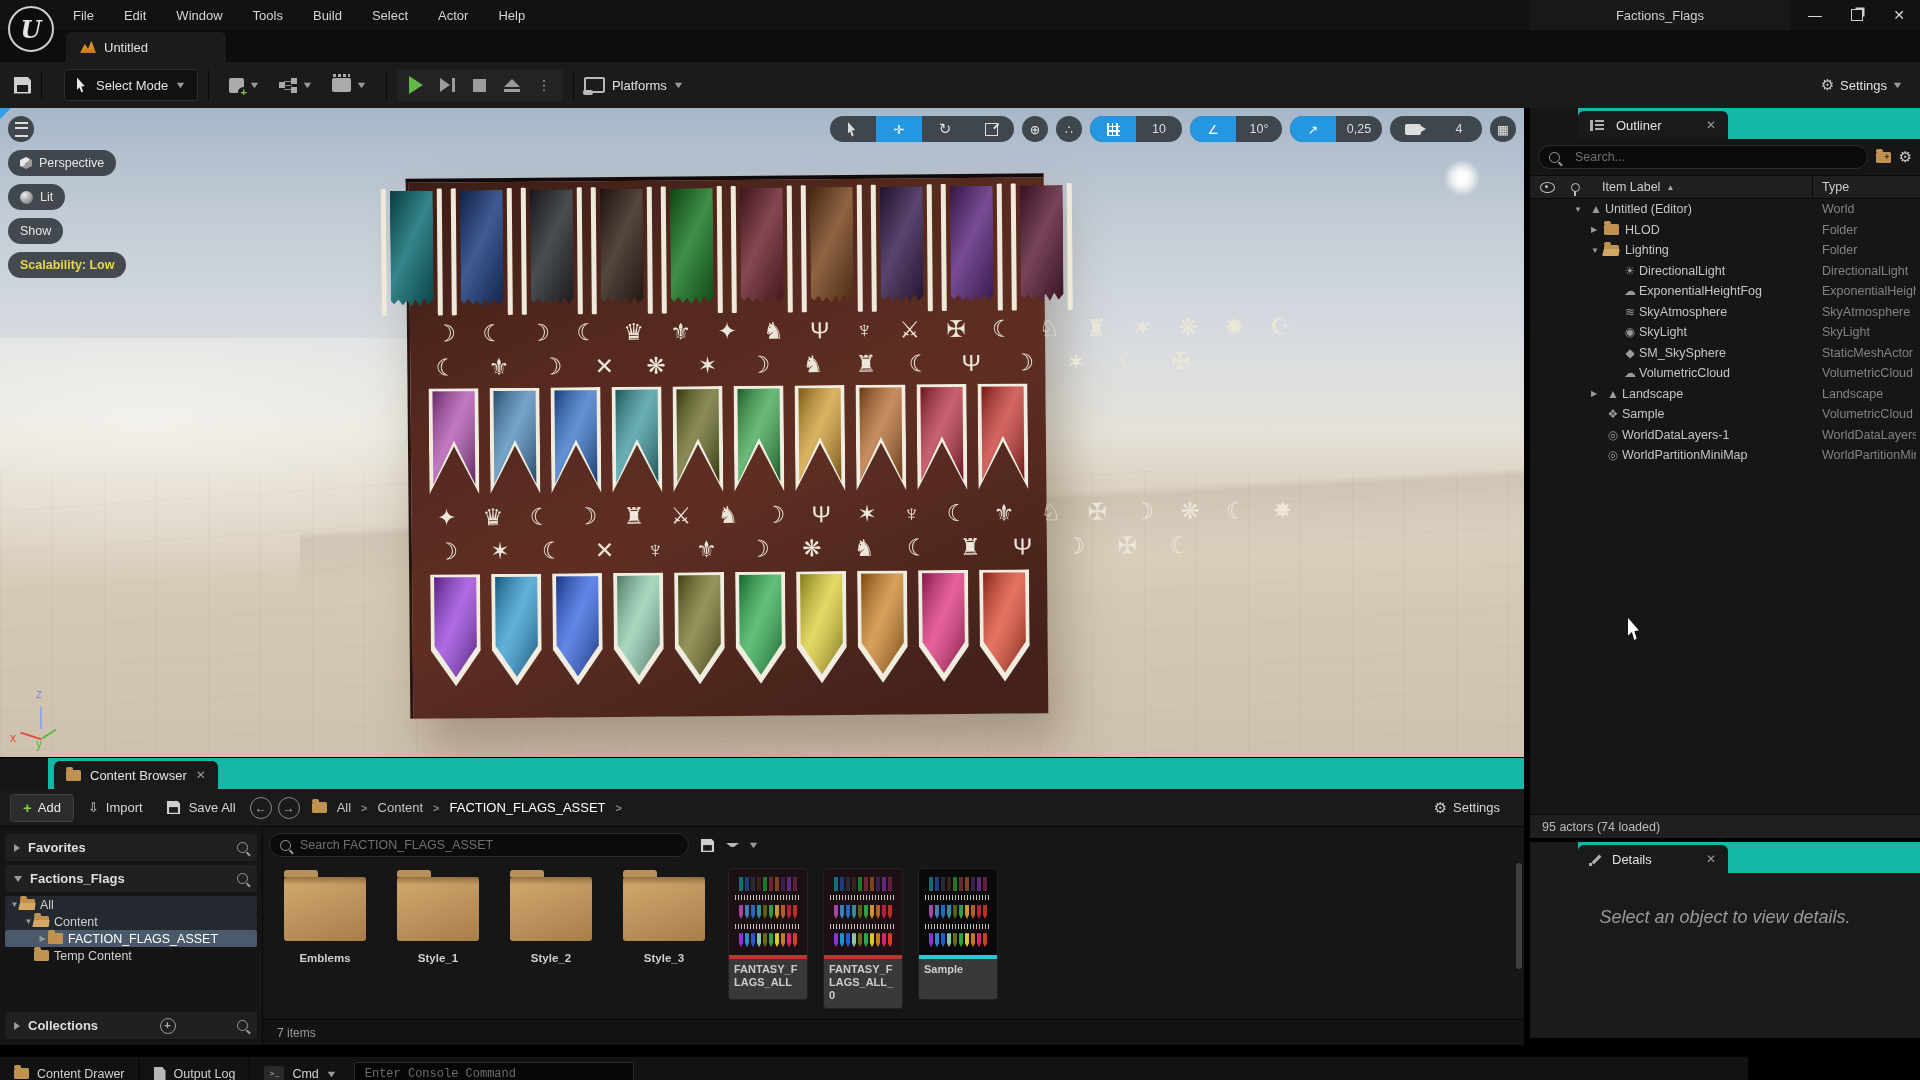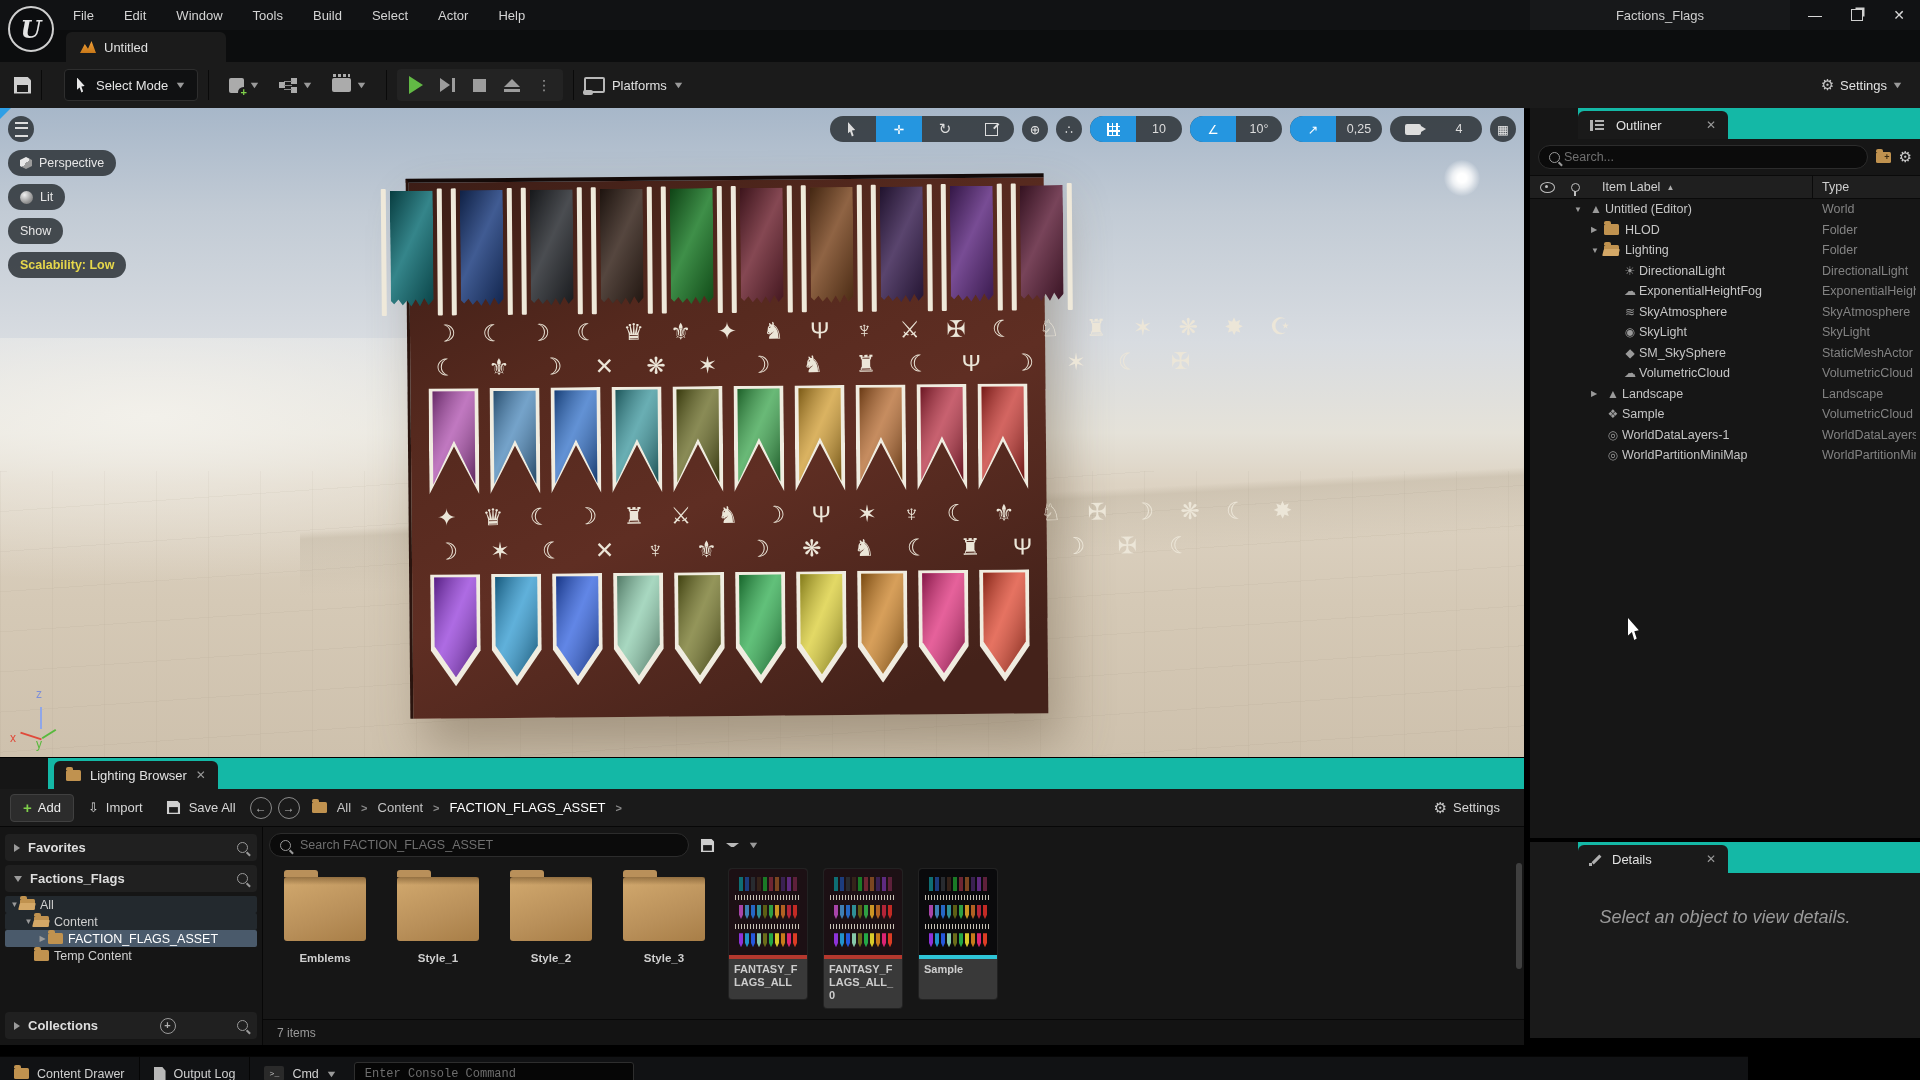--- a/index.html
+++ b/index.html
@@ -133,21 +133,21 @@
   .rpanel{left:1530px;top:108px;width:390px;height:730px;background:#161616;}
   .tabstrip{height:31px;background:#14b8a6;display:flex;align-items:flex-end;margin-left:48px;}
   .ptab{height:28px;background:#1a1a1a;border-radius:6px 6px 0 0;display:flex;align-items:center;gap:9px;
         padding:0 12px;font-size:13px;color:#e2e2e2;min-width:150px;box-sizing:border-box;}
   .ptab .x{margin-left:auto;color:#9a9a9a;font-size:12px;}
   .listicon{width:14px;height:11px;border-left:3px solid #b0b0b0;position:relative;}
   .listicon::before{content:"";position:absolute;left:2px;top:0;width:9px;height:2px;background:#b0b0b0;
         box-shadow:0 4px 0 #b0b0b0,0 8px 0 #b0b0b0;}
   .searchrow{display:flex;align-items:center;gap:8px;padding:6px 8px;}
   .searchbox{flex:1;height:24px;background:#0b0b0b;border:1px solid #2c2c2c;border-radius:12px;
-        display:flex;align-items:center;gap:2px;padding:0 10px;box-sizing:border-box;}
+        display:flex;align-items:center;gap:13px;padding:0 10px;box-sizing:border-box;}
   .mag{width:9px;height:9px;border:1.6px solid #9a9a9a;border-radius:50%;position:relative;flex:none;}
   .mag::after{content:"";position:absolute;right:-4px;bottom:-3px;width:5px;height:1.6px;background:#9a9a9a;transform:rotate(45deg);}
   .searchbox input{background:transparent;border:none;outline:none;color:#c8c8c8;font-size:12.5px;width:100%;
         font-family:"Liberation Sans",sans-serif;}
   .searchbox input::placeholder{color:#6f6f6f;}
   .fol{width:15px;height:11px;background:#c0924f;border-radius:1.5px;position:relative;flex:none;}
   .fol::before{content:"";position:absolute;top:-3px;left:0;width:7px;height:3px;background:#c0924f;border-radius:2px 2px 0 0;}
   .fol.open::after{content:"";position:absolute;left:-1px;bottom:0;width:16px;height:7px;background:#d4a867;
         transform:skewX(-14deg);border-radius:1px;}
   .fol .fplus{position:absolute;right:1px;top:0px;color:#3a2a12;font-size:9px;font-weight:bold;line-height:11px;}
@@ -845,38 +845,39 @@
           <span class="or-label">WorldDataLayers-1</span>
           <span class="or-type">WorldDataLayers</span>
         </div>
         <div class="or-row" style="padding-left: 61px;">
           <span class="or-arrow"></span>
           <span class="or-glyph">◎</span>
           <span class="or-label">WorldPartitionMiniMap</span>
           <span class="or-type">WorldPartitionMiniMap</span>
         </div>
       </div>
+    <div class="or-footer">95 actors (74 loaded)</div>
   </div>
 
   <div class="abs dpanel">
     <div class="tabstrip">
       <div class="ptab">
         <span class="pencil"></span>
         <span>Details</span>
         <span class="x">✕</span>
       </div>
     </div>
     <div class="d-empty">Select an object to view details.</div>
   </div>
 
   <div class="abs cb">
     <div class="tabstrip">
       <div class="ptab">
         <span class="fol"></span>
-        <span>Lighting Browser</span>
+        <span>Content Browser</span>
         <span class="x">✕</span>
       </div>
     </div>
     <div class="cb-toolbar">
       <div class="addbtn">
         <span class="plus-g">+</span>
         <span>Add</span>
       </div>
       <div class="cb-tbtn">
         <span>⇩</span>

